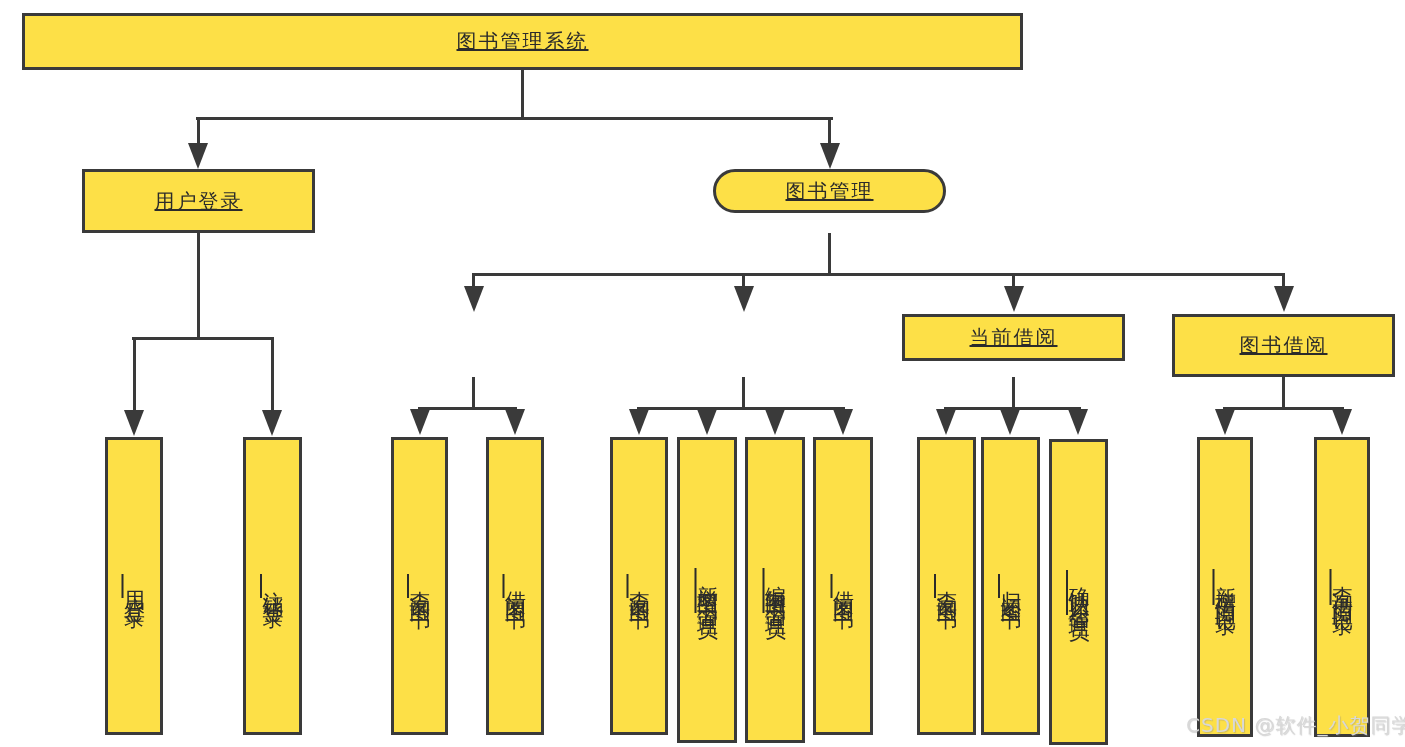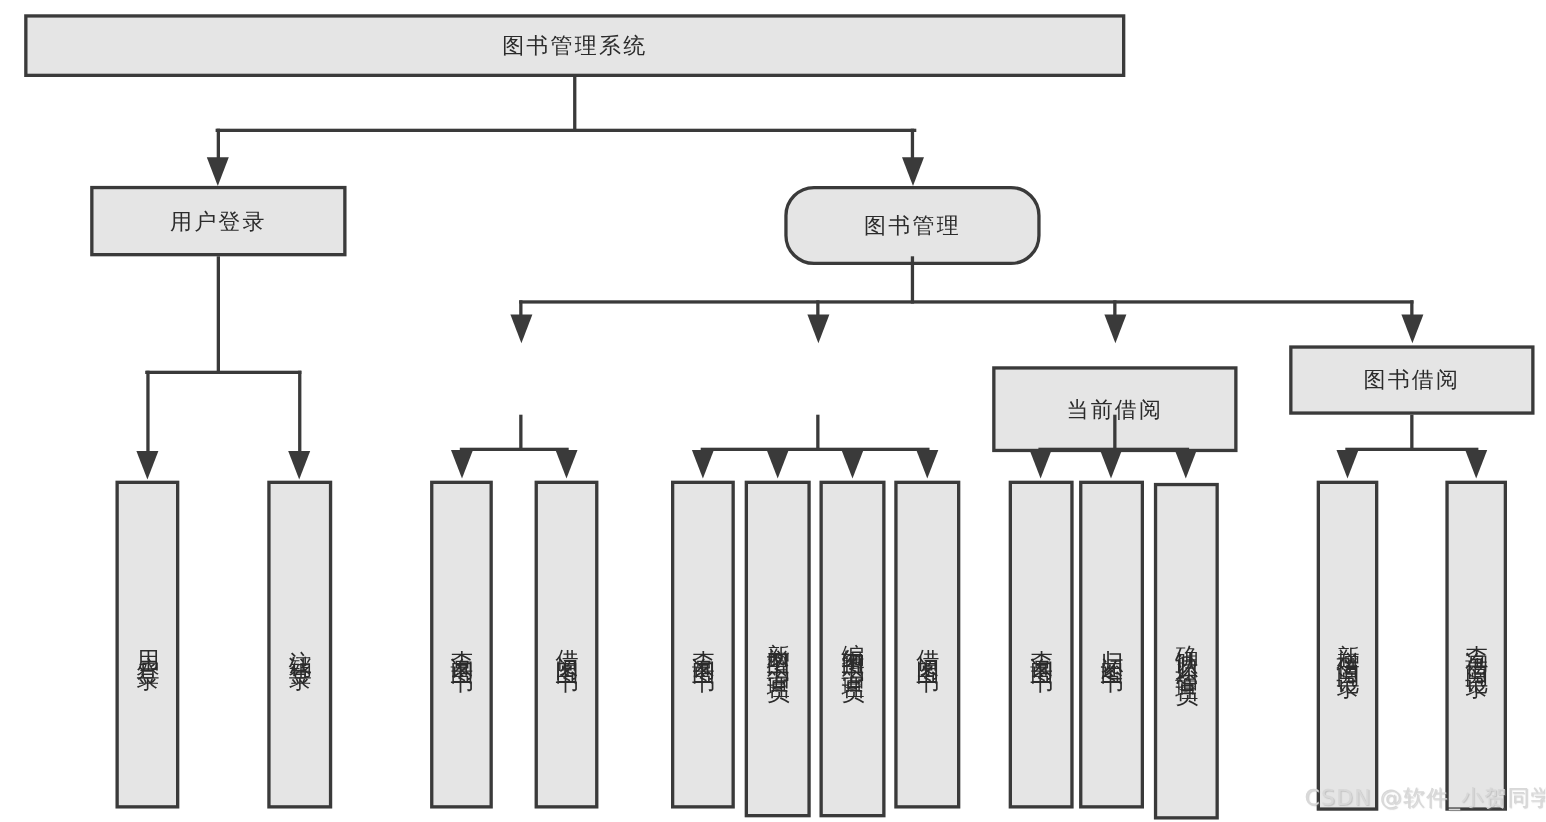--- a/index.html
+++ b/index.html
@@ -6,26 +6,27 @@
   #canvas {
     position:relative;
     width:1405px; height:747px;
     background:#ffffff;
     font-family:"DejaVu Sans","Liberation Sans",sans-serif;
     overflow:hidden;
   }
   .box {
     position:absolute;
     border:3px solid #3a3a3a;
-    background:#e5e5e5;
+    background:#fde047;
     box-sizing:border-box;
     display:flex;
     align-items:center;
     justify-content:center;
     color:#2b2b2b;
+    text-decoration:underline;
   }
   .hbox { font-size:20px; letter-spacing:2px; white-space:nowrap; }
   .vbox {
     writing-mode:vertical-rl;
     font-size:21px;
     letter-spacing:6px;
     line-height:1;
   }
   .vbox.tight { letter-spacing:5px; }
   .line { position:absolute; background:#3a3a3a; }
@@ -55,41 +56,41 @@
   <div class="box hbox" style="left:22px; top:13px; width:1001px; height:57px;">图书管理系统</div>
 
   <div class="line" style="left:521px; top:70px; width:3px; height:49px;"></div>
   <div class="line" style="left:196px; top:117px; width:637px; height:3px;"></div>
   <div class="line" style="left:197px; top:117px; width:3px; height:28px;"></div>
   <div class="arrow" style="left:188px; top:143px;"></div>
   <div class="line" style="left:828px; top:117px; width:3px; height:28px;"></div>
   <div class="arrow" style="left:820px; top:143px;"></div>
 
   <div class="box hbox" style="left:82px; top:169px; width:233px; height:64px;">用户登录</div>
-  <div class="box hbox" style="left:713px; top:169px; width:233px; height:72px;border-radius:27px;">图书管理</div>
+  <div class="box hbox" style="left:713px; top:169px; width:233px; height:44px;border-radius:27px;">图书管理</div>
 
   <div class="line" style="left:197px; top:233px; width:3px; height:107px;"></div>
   <div class="line" style="left:132px; top:337px; width:142px; height:3px;"></div>
   <div class="line" style="left:133px; top:337px; width:3px; height:75px;"></div>
   <div class="line" style="left:271px; top:337px; width:3px; height:75px;"></div>
   <div class="arrow" style="left:124px; top:410px;"></div>
   <div class="arrow" style="left:262px; top:410px;"></div>
 
   <div class="line" style="left:828px; top:233px; width:3px; height:43px;"></div>
   <div class="line" style="left:472px; top:273px; width:813px; height:3px;"></div>
   <div class="line" style="left:472px; top:273px; width:3px; height:15px;"></div>
   <div class="line" style="left:742px; top:273px; width:3px; height:15px;"></div>
   <div class="line" style="left:1012px; top:273px; width:3px; height:15px;"></div>
   <div class="line" style="left:1282px; top:273px; width:3px; height:15px;"></div>
   <div class="arrow" style="left:464px; top:286px;"></div>
   <div class="arrow" style="left:734px; top:286px;"></div>
   <div class="arrow" style="left:1004px; top:286px;"></div>
   <div class="arrow" style="left:1274px; top:286px;"></div>
 
-  <div class="box hbox" style="left:902px; top:314px; width:223px; height:78px;margin-top:19px;">当前借阅</div>
+  <div class="box hbox" style="left:902px; top:314px; width:223px; height:47px;">当前借阅</div>
   <div class="box hbox" style="left:1172px; top:314px; width:223px; height:63px;">图书借阅</div>
 
   <div class="line" style="left:472px; top:377px; width:3px; height:33px;"></div>
   <div class="line" style="left:418px; top:407px; width:99px; height:3px;"></div>
   <div class="arrow" style="left:410px; top:409px;"></div>
   <div class="arrow" style="left:505px; top:409px;"></div>
 
   <div class="line" style="left:742px; top:377px; width:3px; height:33px;"></div>
   <div class="line" style="left:637px; top:407px; width:208px; height:3px;"></div>
   <div class="arrow" style="left:629px; top:409px;"></div>

